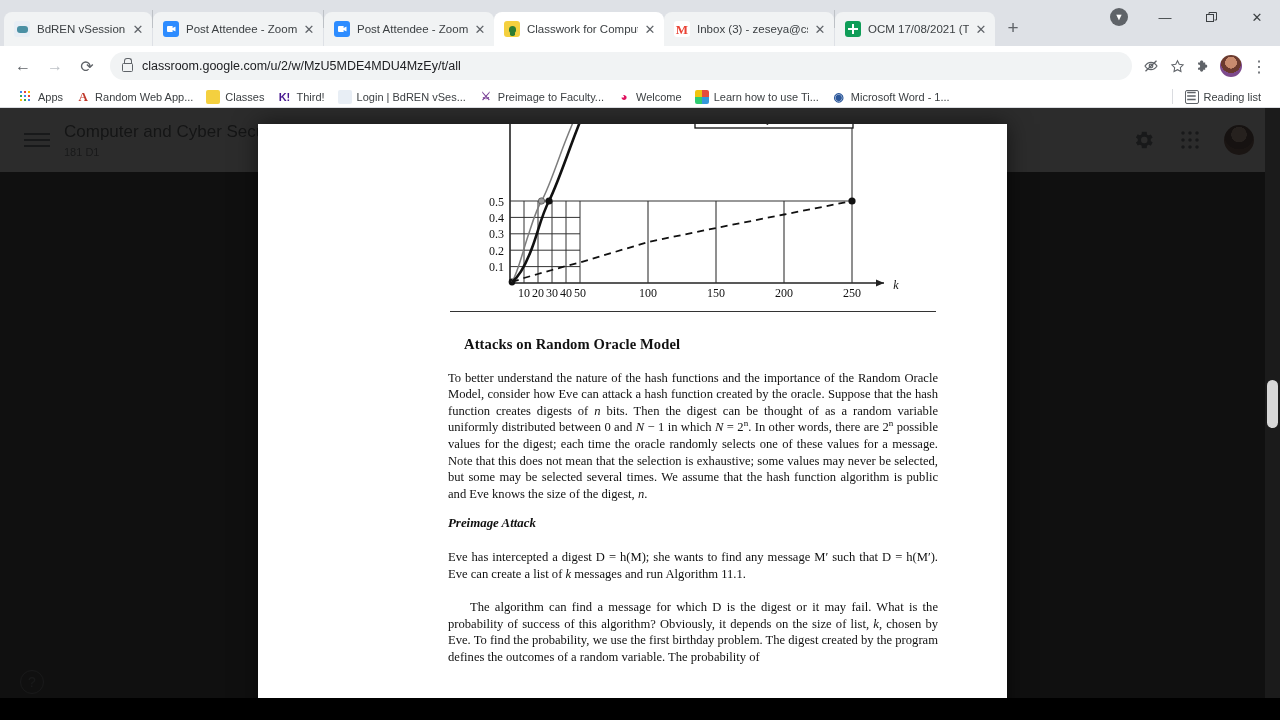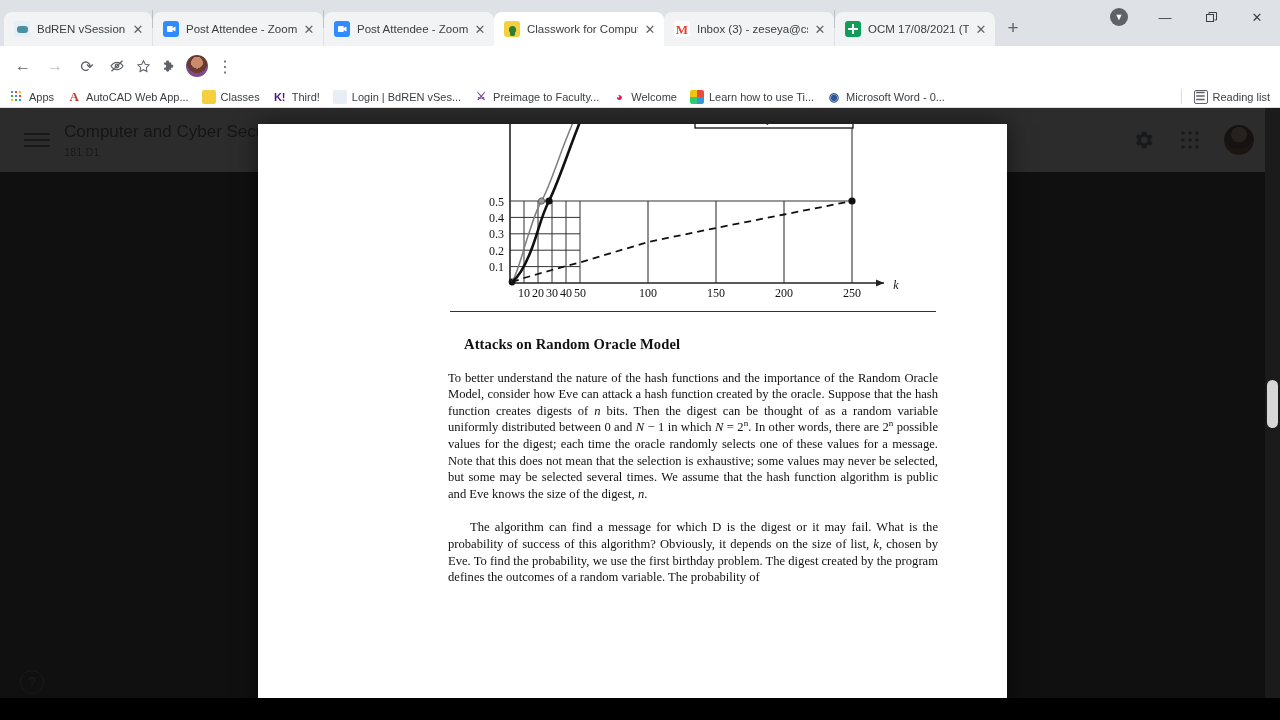--- a/index.html
+++ b/index.html
@@ -113,21 +113,21 @@
   .omni-icon { width:26px;height:26px;display:flex;align-items:center;justify-content:center;
      color:#5f6368;font-size:14px;flex:none;}
   .avatar-sm {
     width: 22px; height: 22px; border-radius: 50%; flex: none; margin: 0 4px;
     background: radial-gradient(circle at 50% 35%, #c98b6e 0 32%, #6b3a2e 33% 56%, #7d4a8c 57% 100%);
   }
 
   
   .bookmarks {
     height: 22px; background: #fff; display: flex; align-items: center;
-    padding: 0 10px; font-size: 11px; color: #3c4043;
+    padding: 0 19px; font-size: 11px; color: #3c4043;
     border-bottom: 1px solid #dadce0;
   }
   .bm { display: flex; align-items: center; margin-right: 13px; white-space: nowrap; }
   .bm-ico { width:14px;height:14px;margin-right:5px;flex:none;border-radius:2px;
      display:flex;align-items:center;justify-content:center;font-size:9px;font-weight:bold;color:#fff;}
   .ico-apps{ background:transparent; position:relative;}
   .ico-apps::after{content:"";position:absolute;width:2px;height:2px;background:#4285f4;
      box-shadow:4px 0 0 #ea4335,8px 0 0 #fbbc05,0 4px 0 #34a853,4px 4px 0 #4285f4,
      8px 4px 0 #ea4335,0 8px 0 #fbbc05,4px 8px 0 #34a853,8px 8px 0 #4285f4;
      left:1px;top:1px;}
@@ -272,20 +272,24 @@
       </div>
       <div class="win-btn">✕</div>
     </div>
   </div>
 
   <div class="omnirow">
     <div class="nav-btn">←</div>
     <div class="nav-btn" style="color:#bdc1c6">→</div>
     <div class="nav-btn">⟳</div>
 
+    <div class="omnibox">
+      <span class="lock-icon"></span>
+      <span>classroom.google.com/u/2/w/MzU5MDE4MDU4MzEy/t/all</span>
+    </div>
 
     <div class="omni-actions">
       <div class="omni-icon">
         <svg width="16" height="16" viewBox="0 0 16 16">
             <path d="M2 8s2.4-3.6 6-3.6S14 8 14 8s-2.4 3.6-6 3.6S2 8 2 8z" fill="none" stroke="#5f6368" stroke-width="1.2"></path>
             <circle cx="8" cy="8" r="1.8" fill="none" stroke="#5f6368" stroke-width="1.2"></circle>
             <line x1="2.5" y1="13.2" x2="13.5" y2="2.8" stroke="#5f6368" stroke-width="1.3"></line>
           </svg>
       </div>
       <div class="omni-icon">
@@ -303,21 +307,21 @@
     </div>
   </div>
 
   <div class="bookmarks">
     <div class="bm">
       <span class="bm-ico ico-apps"></span>
       <span>Apps</span>
     </div>
     <div class="bm">
       <span class="bm-ico ico-autocad">A</span>
-      <span>AutoCAD Web App...</span>
+      <span>Random Web App...</span>
     </div>
     <div class="bm">
       <span class="bm-ico ico-classes"></span>
       <span>Classes</span>
     </div>
     <div class="bm">
       <span class="bm-ico ico-kahoot">K!</span>
       <span>Third!</span>
     </div>
     <div class="bm">
@@ -331,21 +335,21 @@
     <div class="bm">
       <span class="bm-ico ico-turnitin">◕</span>
       <span>Welcome</span>
     </div>
     <div class="bm">
       <span class="bm-ico ico-learn"></span>
       <span>Learn how to use Ti...</span>
     </div>
     <div class="bm">
       <span class="bm-ico ico-word">◉</span>
-      <span>Microsoft Word - 0...</span>
+      <span>Microsoft Word - 1...</span>
     </div>
 
     <div class="bm-right">
       <div class="bm-divider"></div>
       <div class="bm" style="margin-right:0">
         <span class="bm-ico ico-reading">☰</span>
         <span>Reading list</span>
       </div>
     </div>
   </div>
@@ -466,21 +470,23 @@
           </svg>
         </div>
 
         <div class="fig-rule"></div>
 
         <div class="booktext">
           <div class="bt-h3">Attacks on Random Oracle Model</div>
 
           <p class="bt-p">To better understand the nature of the hash functions and the importance of the Random Oracle Model, consider how Eve can attack a hash function created by the oracle. Suppose that the hash function creates digests of <span class="it">n</span> bits. Then the digest can be thought of as a random variable uniformly distributed between 0 and <span class="it">N</span> − 1 in which <span class="it">N</span> = 2<sup>n</sup>. In other words, there are 2<sup>n</sup> possible values for the digest; each time the oracle randomly selects one of these values for a message. Note that this does not mean that the selection is exhaustive; some values may never be selected, but some may be selected several times. We assume that the hash function algorithm is public and Eve knows the size of the digest, <span class="it">n</span>.</p>
 
-
+          <div class="bt-h4">Preimage Attack</div>
+
+          <p class="bt-p">Eve has intercepted a digest D = h(M); she wants to find any message M′ such that D = h(M′). Eve can create a list of <span class="it">k</span> messages and run Algorithm 11.1.</p>
 
           <p class="bt-p indent">The algorithm can find a message for which D is the digest or it may fail. What is the probability of success of this algorithm? Obviously, it depends on the size of list, <span class="it">k</span>, chosen by Eve. To find the probability, we use the first birthday problem. The digest created by the program defines the outcomes of a random variable. The probability of</p>
         </div>
 
       </div>
     </div>
 
     <div class="vscroll">
       <div class="vthumb"></div>
     </div>

